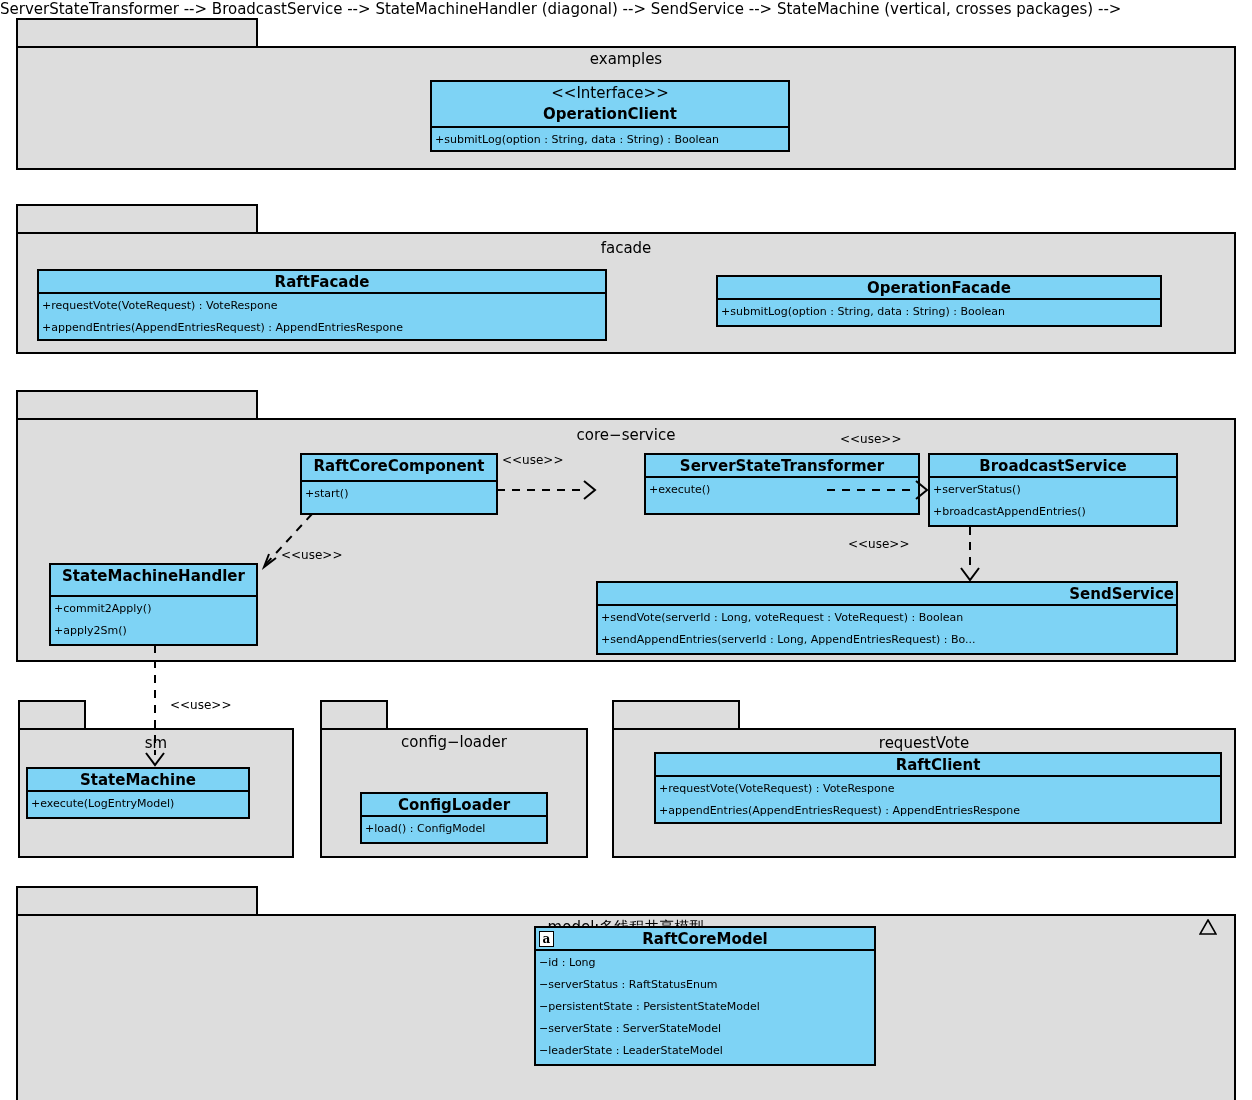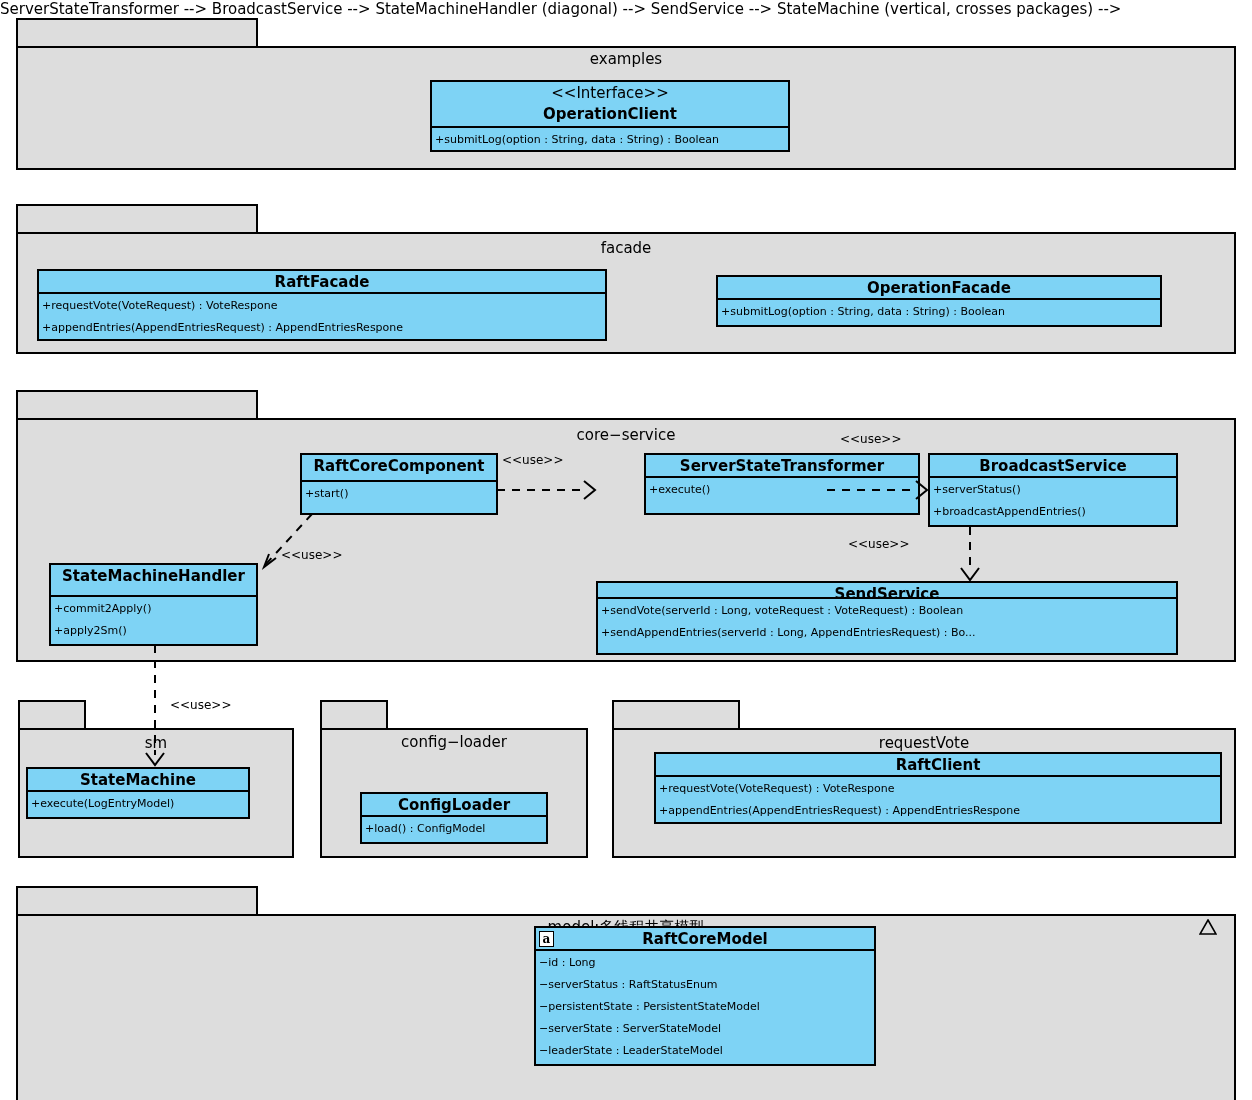--- a/index.html
+++ b/index.html
@@ -218,21 +218,21 @@
     <span>StateMachineHandler</span>
   </div>
   <div class="cls-body">
     <div class="cls-member">+commit2Apply()</div>
     <div class="cls-member">+apply2Sm()</div>
   </div>
 </div>
 
 
 <div class="cls" style="left:596px; top:581px; width:582px; height:74px;">
-  <div class="cls-header" style="height:16px;">
+  <div class="cls-header" style="height:23px;text-align:right;">
     <span>SendService</span>
   </div>
   <div class="cls-body">
     <div class="cls-member">+sendVote(serverId : Long, voteRequest : VoteRequest) : Boolean</div>
     <div class="cls-member">+sendAppendEntries(serverId : Long, AppendEntriesRequest) : Bo...</div>
   </div>
 </div>
 
  ServerStateTransformer --&gt;
 <svg class="conn" style="left:496px; top:478px; width:104px; height:24px;" viewBox="0 0 104 24">

